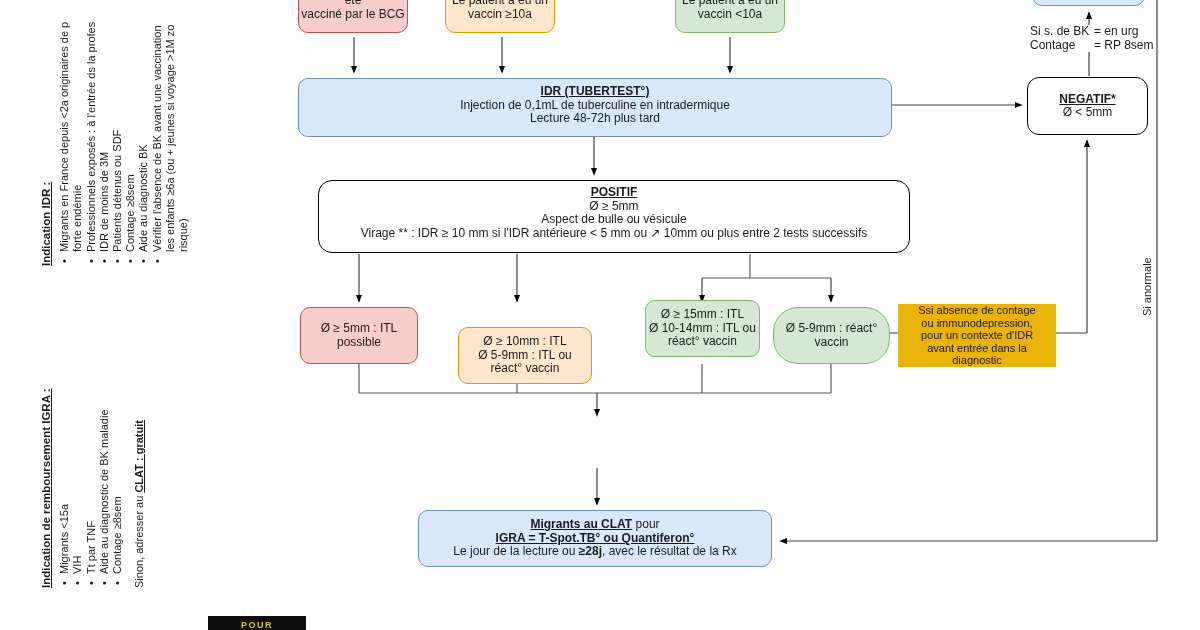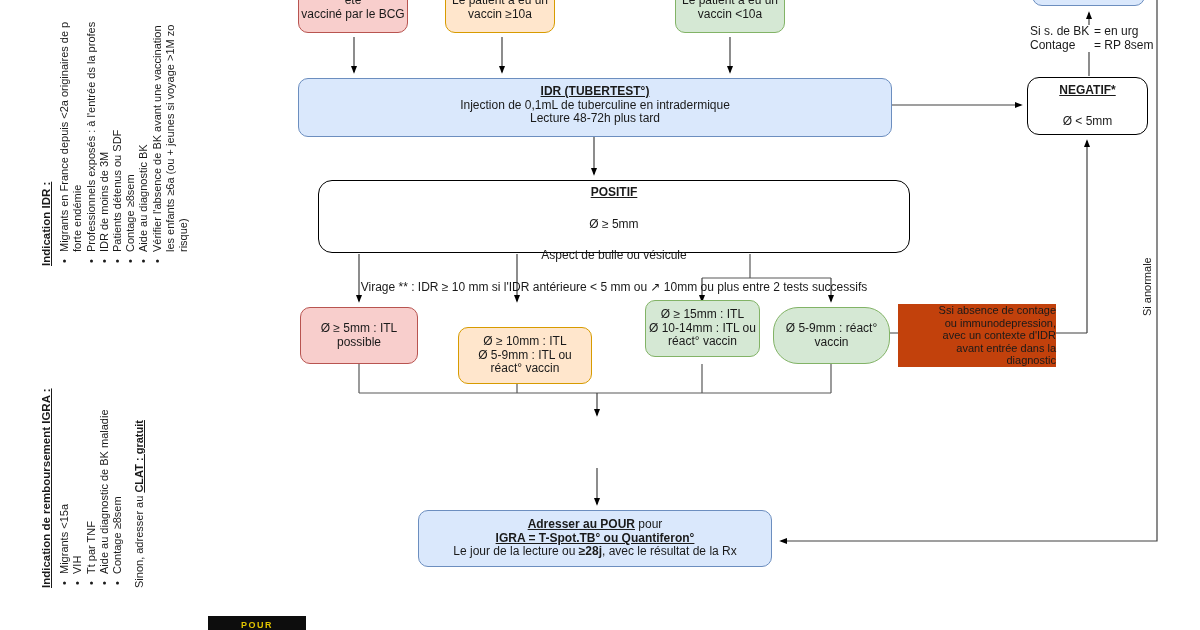--- a/index.html
+++ b/index.html
@@ -8,41 +8,41 @@
   #stage { position:relative; width:1200px; height:630px; overflow:hidden; background:#fff; color:var(--text); }
   svg.wires { position:absolute; left:0; top:0; width:1200px; height:630px; }
 
   .box { position:absolute; border:1px solid #000; border-radius:10px; background:#fff;
          display:flex; flex-direction:column; align-items:center; justify-content:center;
          text-align:center; font-size:12px; line-height:13.5px; color:var(--text); }
   .pink   { background:var(--pink_fill);   border-color:var(--pink_stroke); }
   .orange { background:var(--orange_fill); border-color:var(--orange_stroke); }
   .green  { background:var(--green_fill);  border-color:var(--green_stroke); }
   .blue   { background:var(--blue_fill);   border-color:var(--blue_stroke);text-align:right; }
-  .white  { background:#ffffff; border-color:#000000; border-radius:12px;gap:18px; }
+  .white  { background:#ffffff; border-color:#000000; border-radius:12px; }
   .title { font-weight:bold; text-decoration:underline; }
   .topcut { justify-content:flex-end; padding-bottom:11px; }
 
   .note { position:absolute; font-size:11px; line-height:12.5px; color:var(--text); }
   .rot { transform:rotate(-90deg); transform-origin:0 0; }
   .nowrap { white-space:nowrap; }
 
   .lp { position:absolute; font-size:11px; line-height:13.2px; color:var(--text); }
   .lp-heading { font-weight:bold; text-decoration:underline; font-size:11.5px; margin-bottom:5px; white-space:nowrap; }
   .lp-item { padding-left:14px; position:relative; white-space:nowrap; }
   .lp-item > .bullet { position:absolute; left:3px; }
   .lp-cont { padding-left:14px; white-space:nowrap; }
   .lp-footer { margin-top:9px; white-space:nowrap; }
   .bu { font-weight:bold; text-decoration:underline; }
 
   .nn { position:absolute; left:1028px; top:25px; font-size:12px; line-height:13.5px;
         display:grid; grid-template-columns:64px auto; color:var(--text); }
   .nn span { background:#fff; padding:0 2px; white-space:nowrap; }
 
-  #note-ssi { left:898px; top:304px; width:158px; text-align:right; background:#c2410c; }
+  #note-ssi { left:898px; top:304px; width:158px; text-align:center; background:#eab308; }
 
   #logo-title { position:absolute; left:33px; top:597px; font-size:26px; font-weight:900;
                 letter-spacing:1px; color:#151515; font-family:"DejaVu Sans","Liberation Sans",sans-serif; }
   #logo-badge { position:absolute; left:208px; top:616px; width:98px; height:20px; background:var(--badge_bg);
                 color:var(--badge_text); font-size:9px; font-weight:bold; letter-spacing:1.5px;
                 text-align:center; padding-top:4px; }
 </style>
 </head>
 <body>
 
@@ -127,28 +127,28 @@
     <span>réact° vaccin</span>
   </div>
   <div class="box green" style="left:773px;top:307px;width:117px;height:57px;border-radius:25px;">
     <span>Ø 5-9mm : réact°</span>
     <span>vaccin</span>
   </div>
 
   <div class="note" id="note-ssi">
     <div>Ssi absence de contage</div>
     <div>ou immunodepression,</div>
-    <div>avec un contexte d'IDR</div>
+    <div>pour un contexte d'IDR</div>
     <div>avant entrée dans la</div>
     <div>diagnostic</div>
   </div>
   <div class="note rot nowrap" style="left:1141px;top:316px;">Si anormale</div>
 
   <div class="box blue" style="left:418px;top:510px;width:354px;height:57px;">
-    <span><span class="bu">Adresser au POUR</span><span> pour</span></span>
+    <span><span class="bu">Migrants au CLAT</span><span> pour</span></span>
     <span class="bu">IGRA = T-Spot.TB° ou Quantiferon°</span>
     <span><span>Le jour de la lecture ou </span><b>≥28j</b><span>, avec le résultat de la Rx</span></span>
   </div>
 
   <div class="lp rot" style="left:40px;top:266px;width:300px;">
     <div class="lp-heading">Indication IDR :</div>
     <div class="lp-item"><span class="bullet">•</span><span>Migrants en France depuis &lt;2a originaires de p</span></div>
     <div class="lp-cont">forte endémie</div>
     <div class="lp-item"><span class="bullet">•</span><span>Professionnels exposés : à l'entrée ds la profes</span></div>
     <div class="lp-item"><span class="bullet">•</span><span>IDR de moins de 3M</span></div>

